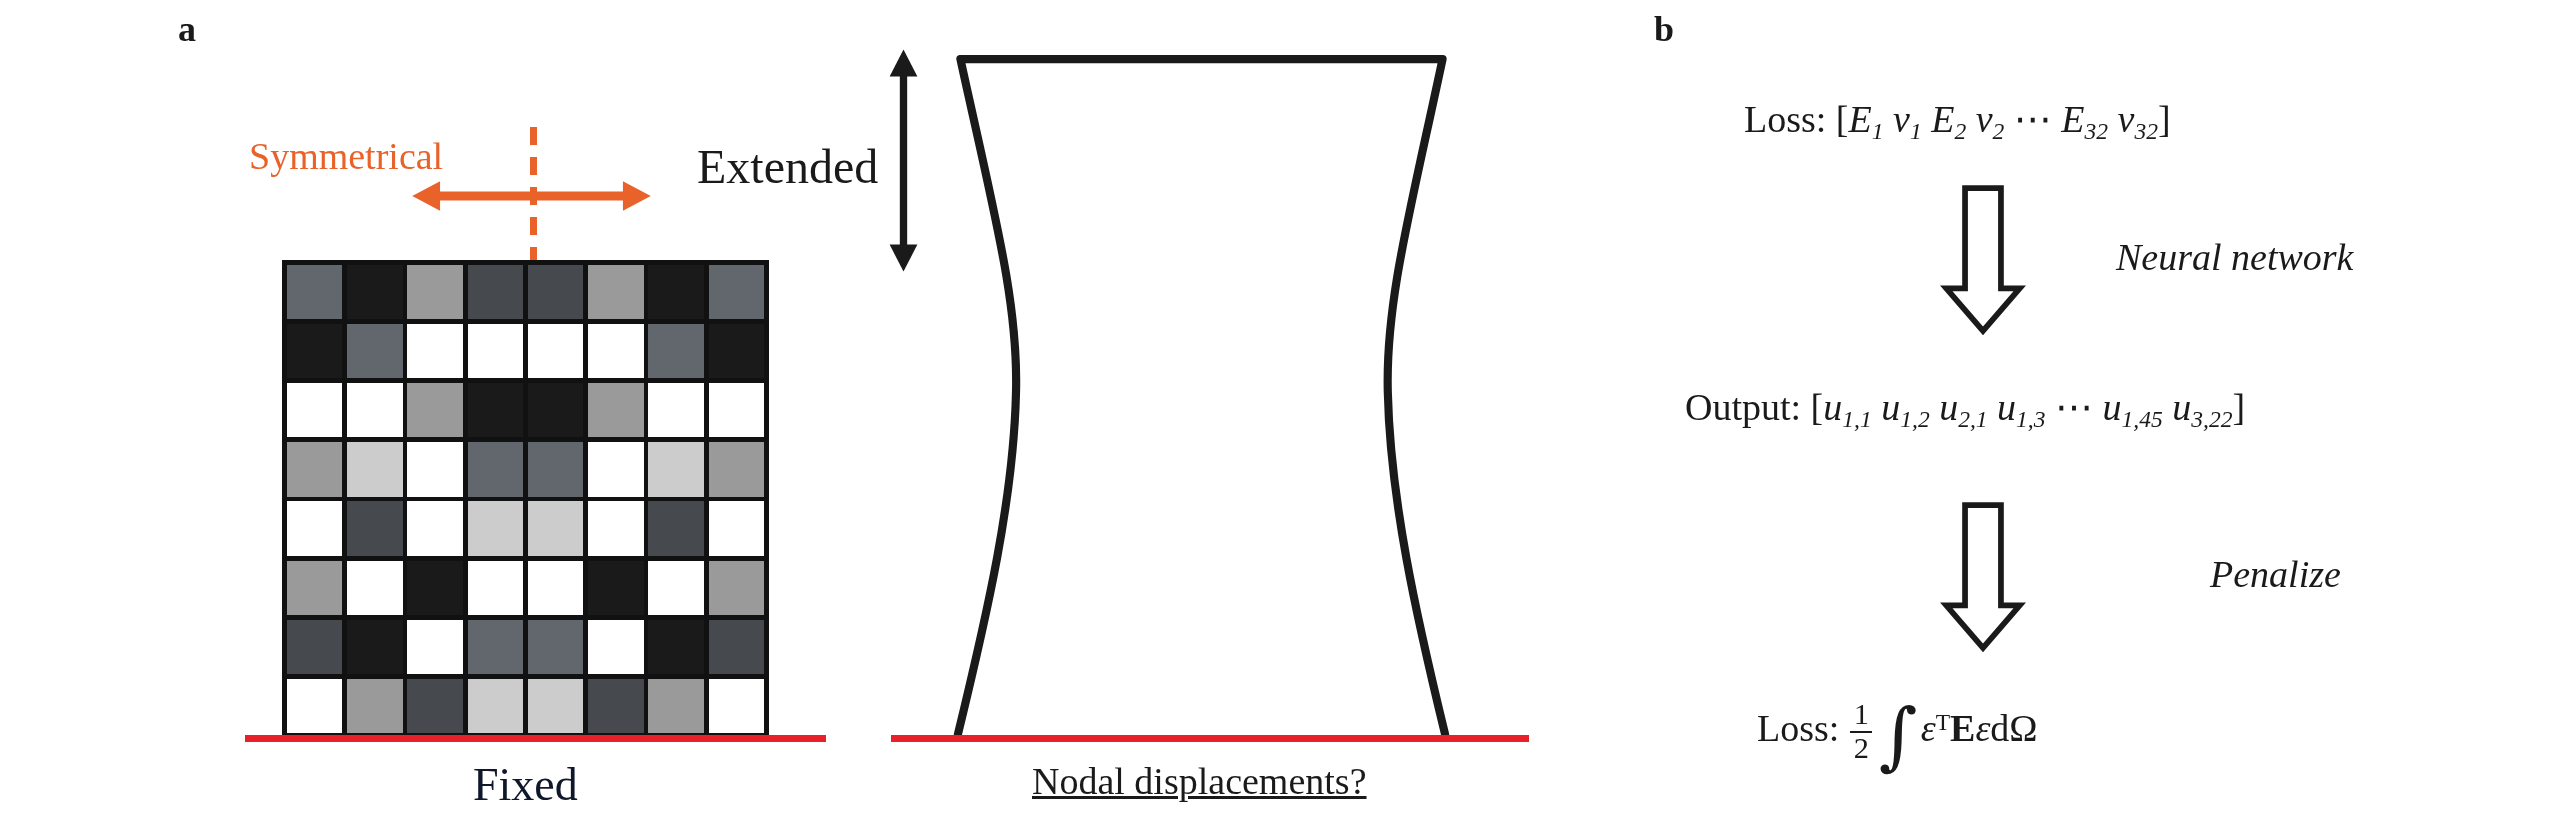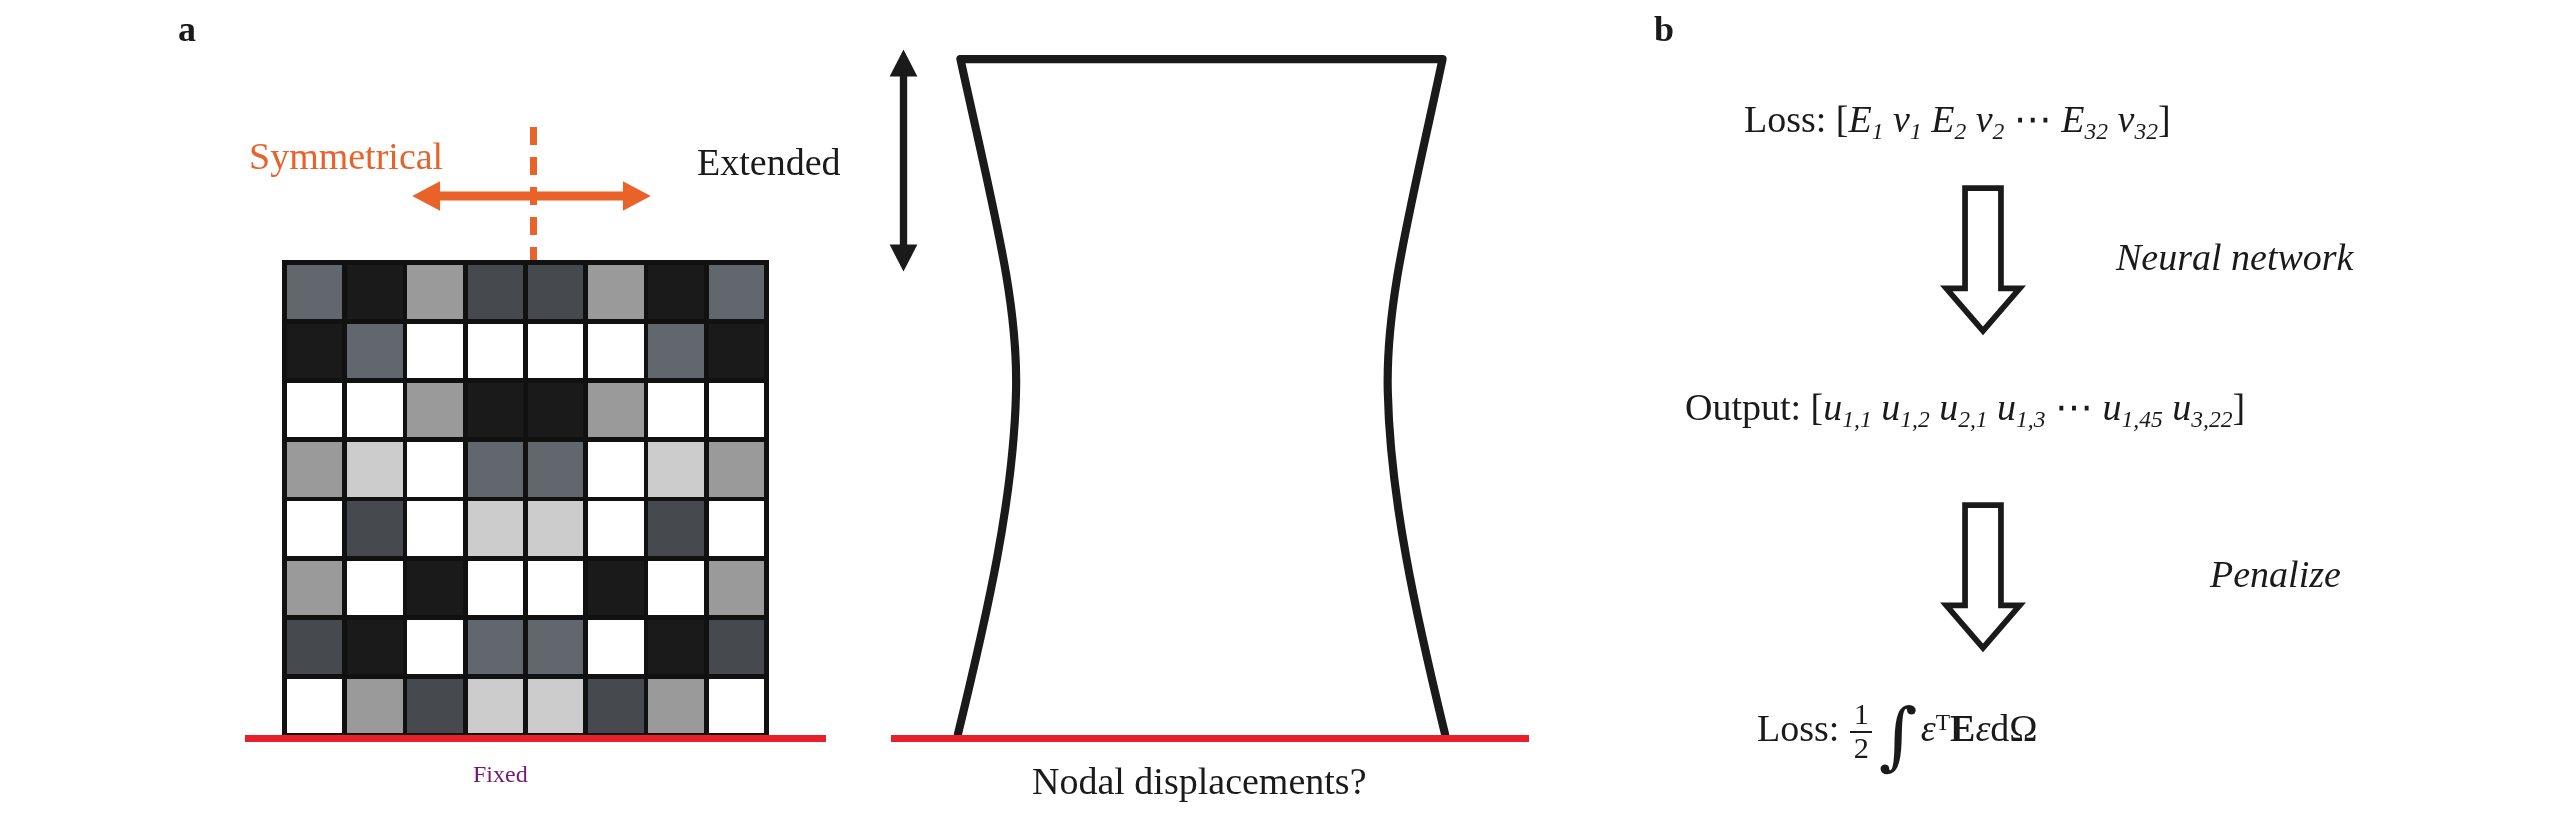--- a/index.html
+++ b/index.html
@@ -28,35 +28,36 @@
 
   
   .label-symmetrical {
     color: #e8622a;
     font-size: 38px;
     line-height: 1;
     white-space: nowrap;
   }
   .label-extended {
     color: #1a1a1a;
-    font-size: 38px;
+    font-size: 48px;
     line-height: 1;
     white-space: nowrap;
   }
   .label-fixed {
-    color: #701a75;
-    font-size: 24px;
+    color: #0f172a;
+    font-size: 46px;
     line-height: 1;
     white-space: nowrap;
   }
   .label-nodal {
     color: #1a1a1a;
     font-size: 38px;
     line-height: 1;
     white-space: nowrap;
+    text-decoration: underline;
   }
 
   
   .sym-dash {
     width: 7.4px;
     background-image: linear-gradient(
       to bottom,
       #e8622a 0px, #e8622a 18px,
       rgba(255,255,255,0) 18px, rgba(255,255,255,0) 30px
     );

